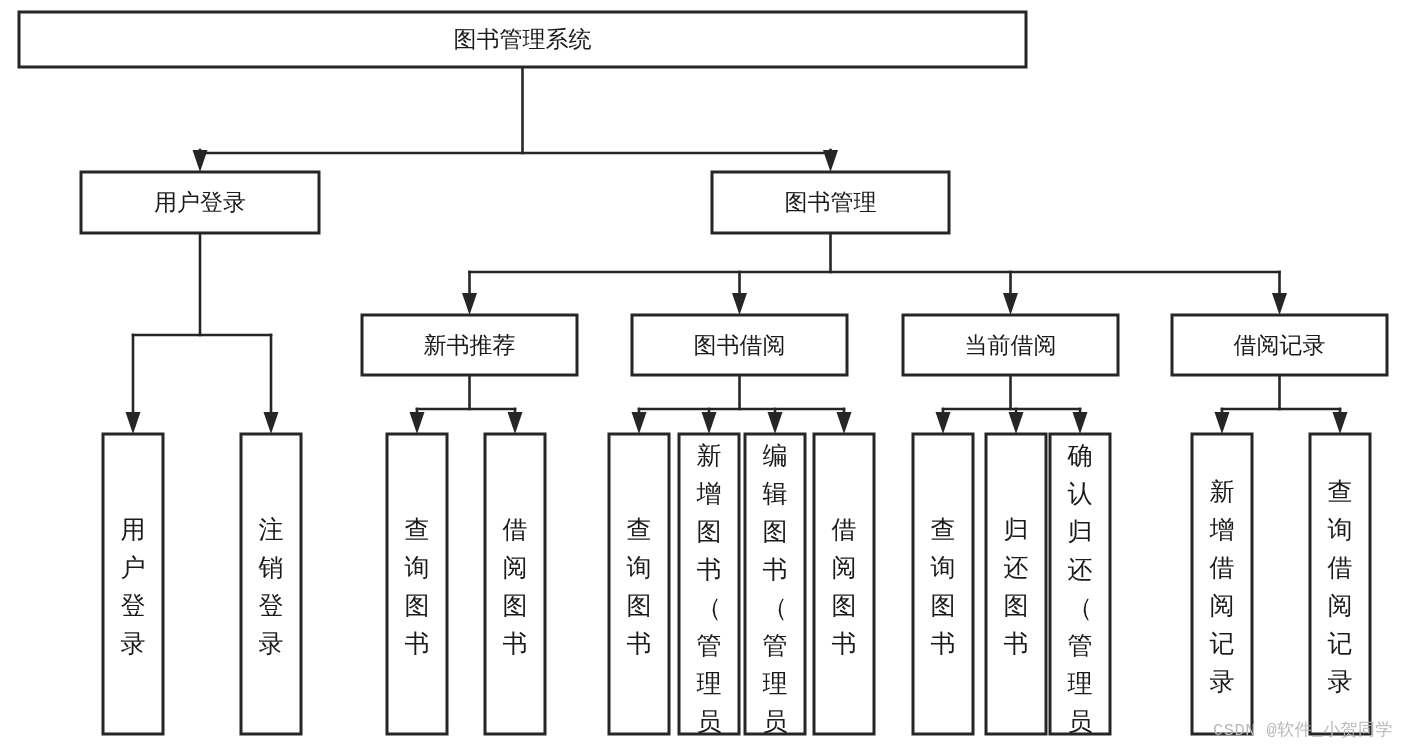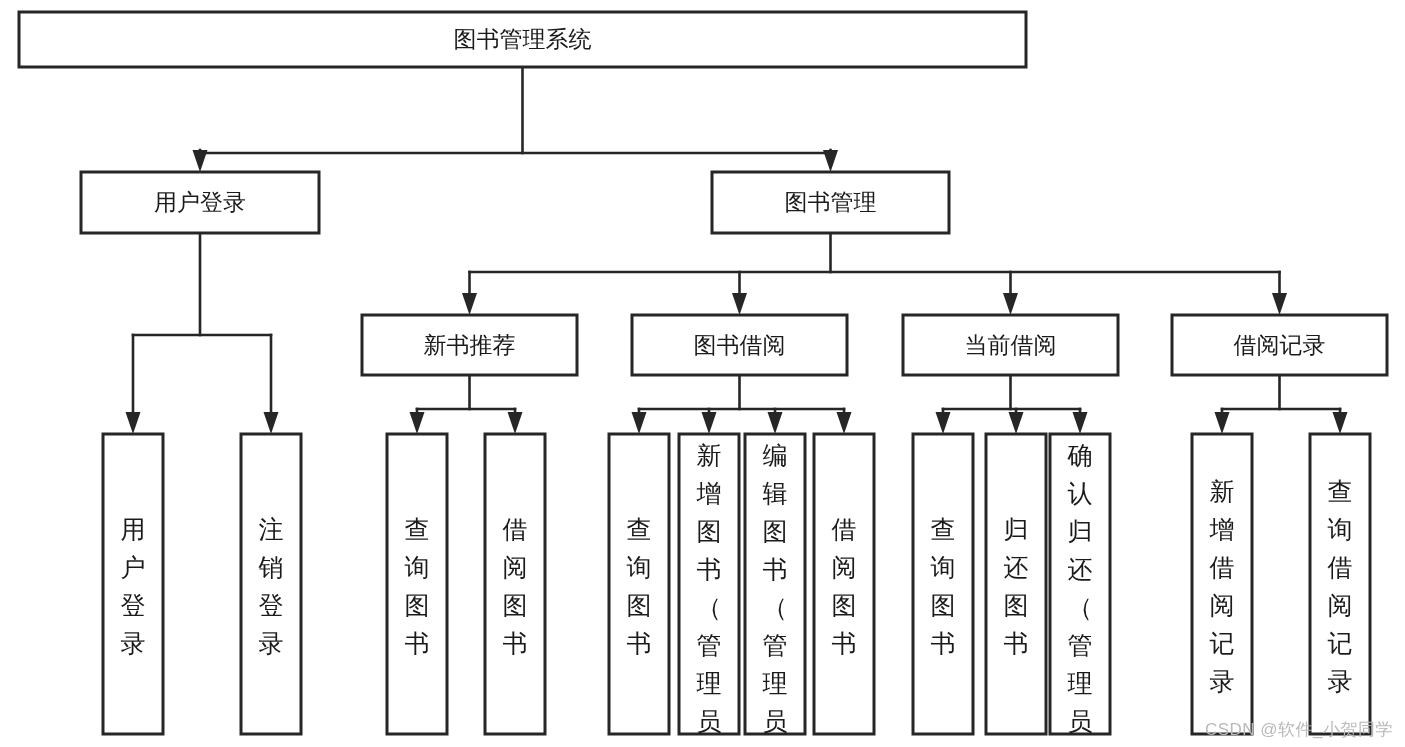--- a/index.html
+++ b/index.html
@@ -46,21 +46,21 @@
     font-family: "DejaVu Sans", "Liberation Sans", sans-serif;
     font-size: 23px;
     fill: #1a1a1a;
     text-anchor: middle;
     dominant-baseline: middle;
   }
   .watermark {
     position: absolute;
     right: 12px;
     bottom: 6px;
-    font-family: Liberation Sans, sans-serif;
+    font-family: Liberation Mono, monospace;
     font-size: 17px;
     color: #b9b9b9;
     white-space: nowrap;
     letter-spacing: 0.5px;
   }
 </style>
 </head>
 <body>
 
 <div id="diagram-root">

